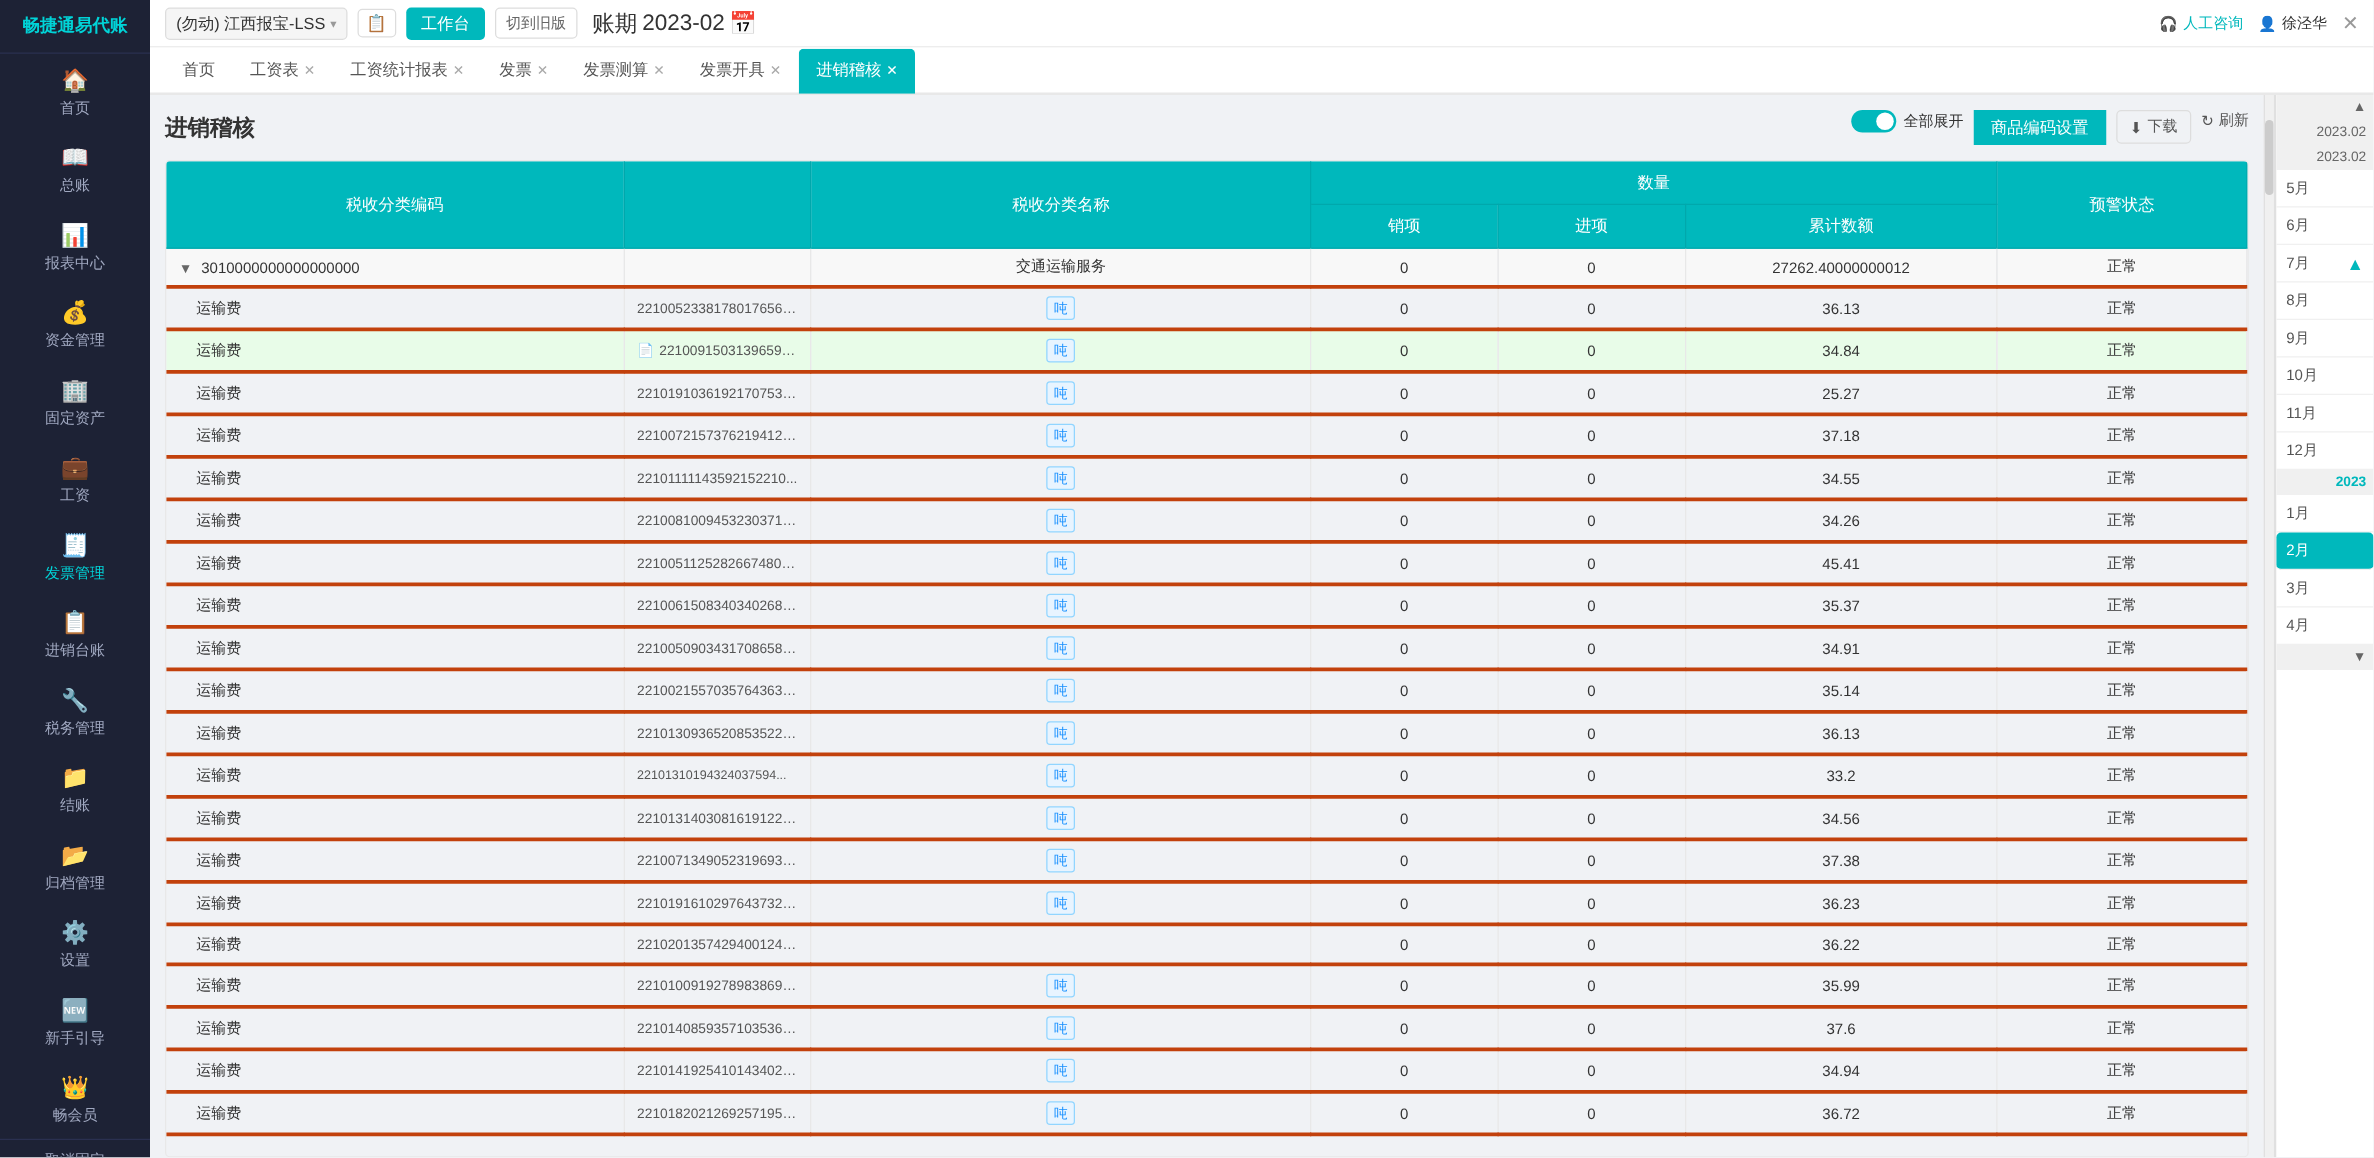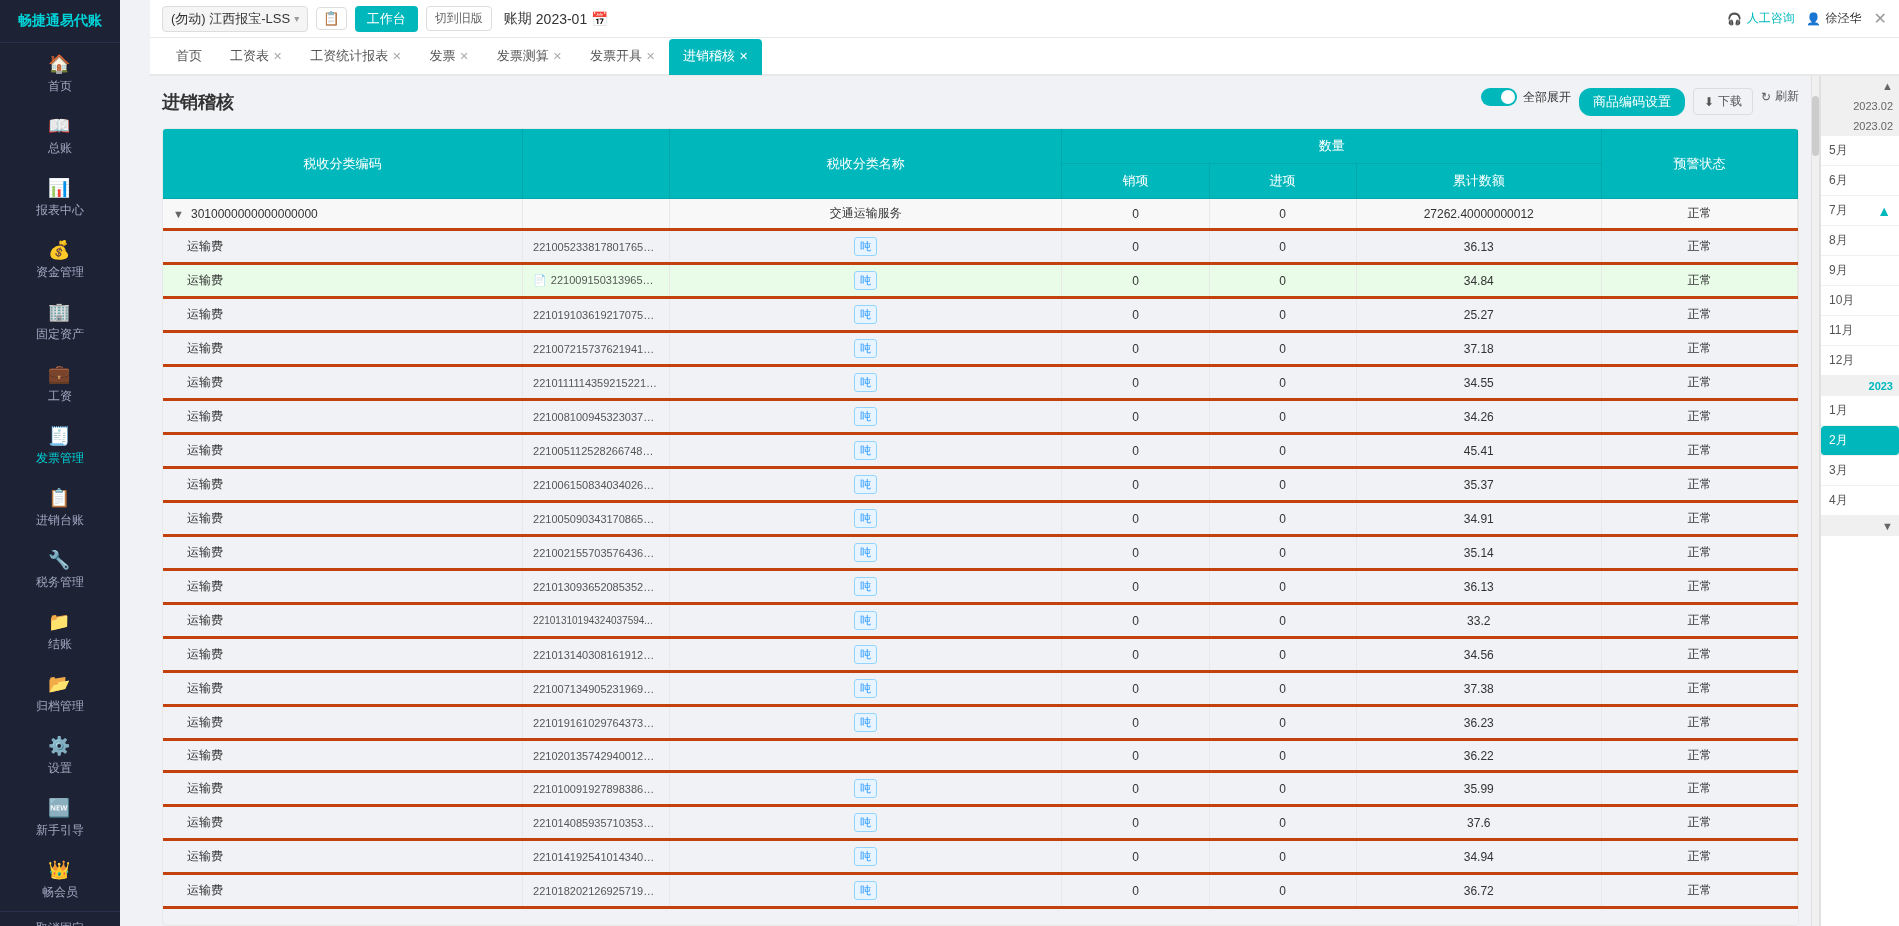--- a/index.html
+++ b/index.html
@@ -46,21 +46,20 @@
       font-size: 12px;
       cursor: pointer;
     }
 
     
     .main-area {
       flex: 1;
       display: flex;
       flex-direction: column;
       overflow: hidden;
-      padding-left: 30px;
     }
 
     
     .topbar {
       background: #fff;
       height: 38px;
       display: flex;
       align-items: center;
       padding: 0 12px;
       border-bottom: 1px solid #e8e8e8;
@@ -103,21 +102,21 @@
       border-radius: 4px;
       padding: 3px 8px;
       cursor: pointer;
       color: #666;
       font-size: 12px;
     }
     .topbar-period {
       display: flex;
       align-items: center;
       gap: 4px;
-      font-size: 14px;
+      font-size: 18px;
       color: #333;
       margin-left: 4px;
     }
     .topbar-right {
       margin-left: auto;
       display: flex;
       align-items: center;
       gap: 12px;
     }
     .topbar-service { color: #00b8bc; font-size: 12px; cursor: pointer; display: flex; align-items: center; gap: 4px; }
@@ -208,21 +207,21 @@
       background: #fff;
       border-radius: 50%;
       position: absolute;
       right: 2px;
       top: 2px;
     }
     .btn-product-settings {
       background: #00b8bc;
       color: #fff;
       border: none;
-      border-radius: 12px;
+      border-radius: 0;
       padding: 5px 14px;
       cursor: pointer;
       font-size: 13px;
       font-family: Liberation Mono, monospace;
     }
     .btn-download {
       background: none;
       border: 1px solid #ddd;
       border-radius: 4px;
       padding: 4px 10px;
@@ -430,21 +429,21 @@
   <div class="topbar">
     <div class="topbar-company">
       <span>(勿动) 江西报宝-LSS</span>
       <span class="chevron">▾</span>
     </div>
     <button class="topbar-copy-btn">📋</button>
     <button class="topbar-workbench">工作台</button>
     <button class="topbar-switch-btn">切到旧版</button>
     <div class="topbar-period">
       <span>账期</span>
-      <span>2023-01</span>
+      <span>2023-02</span>
       <span>📅</span>
     </div>
     <div class="topbar-right">
       <div class="topbar-service">
         <span>🎧</span>
         <span>人工咨询</span>
       </div>
       <div class="topbar-user">
         <span>👤</span>
         <span>徐泾华</span>

